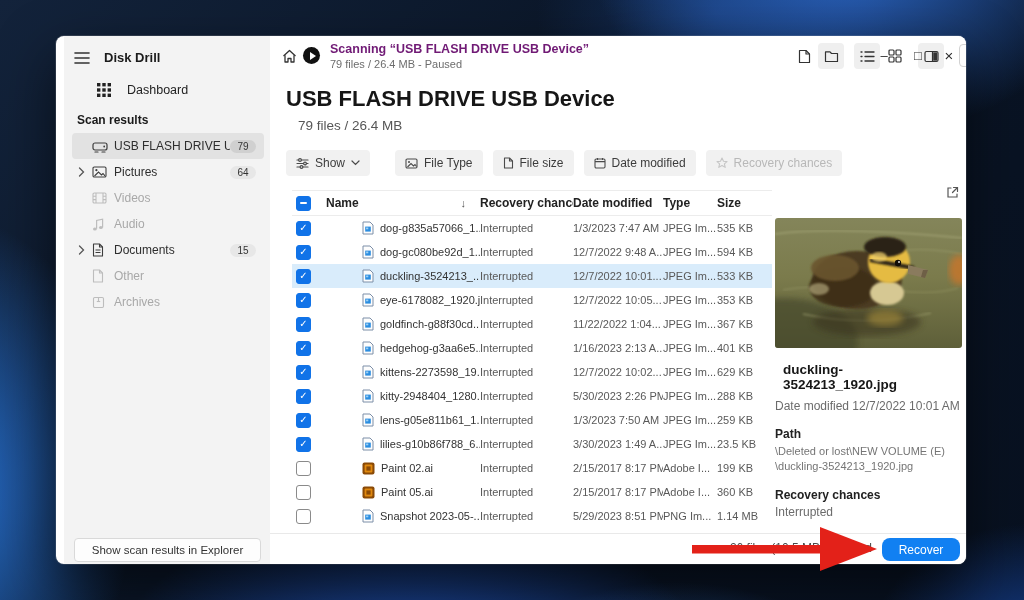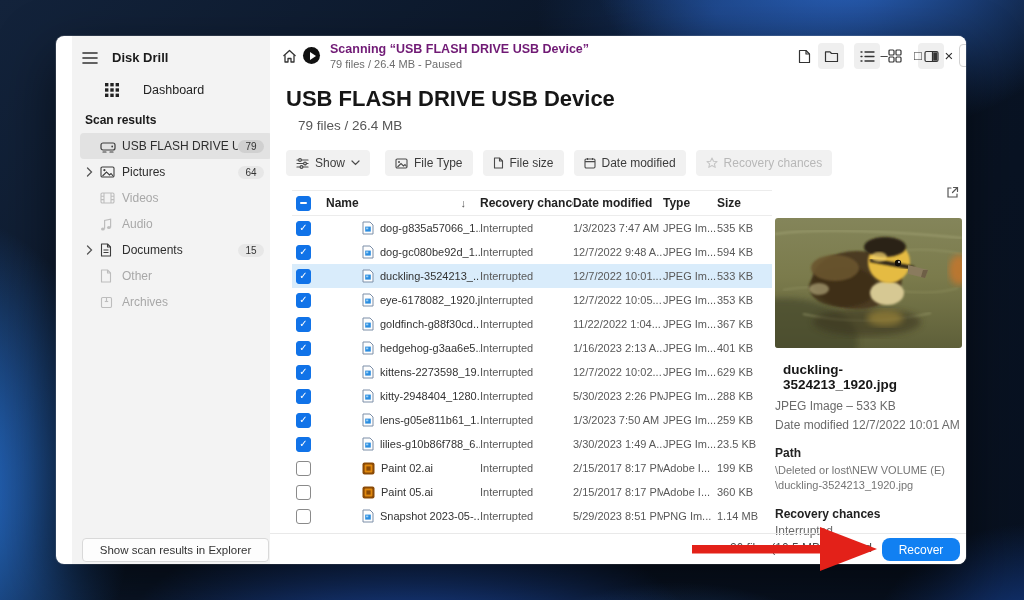--- a/index.html
+++ b/index.html
@@ -11,23 +11,23 @@
       radial-gradient(300px 220px at 70% 2%, rgba(22,52,102,.9), rgba(22,52,102,0) 60%),
       radial-gradient(520px 330px at 40% 118%, rgba(37,99,226,.95), rgba(37,99,226,0) 62%),
       radial-gradient(380px 270px at 66% 124%, rgba(64,140,244,.9), rgba(64,140,244,0) 60%),
       radial-gradient(300px 430px at -6% 82%, rgba(43,125,232,.95), rgba(43,125,232,0) 65%),
       radial-gradient(260px 210px at 101% 110%, rgba(23,70,160,.95), rgba(23,70,160,0) 65%),
       linear-gradient(135deg,#13233b 0%,#0a1526 45%,#081120 100%);
   }
   .win{position:absolute;left:56px;top:36px;width:910px;height:528px;background:#fff;
     border-radius:8px;box-shadow:0 22px 55px rgba(0,0,0,.55),0 0 0 1px rgba(255,255,255,.14);overflow:hidden}
   
-  .sidebar{position:absolute;left:16px;top:0;bottom:0;width:214px;background:#f3f3f3;border-right:1px solid #e2e2e2}
+  .sidebar{position:absolute;left:8px;top:0;bottom:0;width:214px;background:#f3f3f3;border-right:1px solid #e2e2e2}
   .sb-head{display:flex;align-items:center;gap:14px;padding:14px 0 0 10px;font-size:13px;font-weight:bold;color:#1b1b1b}
-  .sb-dash{display:flex;align-items:center;gap:24px;padding:18px 0 0 33px;font-size:12.5px;color:#222;cursor:default}
+  .sb-dash{display:flex;align-items:center;gap:16px;padding:18px 0 0 33px;font-size:12.5px;color:#222;cursor:default}
   .sb-section{padding:16px 0 6px 13px;font-size:12px;font-weight:bold;color:#1a1a1a}
   .sb-items{display:flex;flex-direction:column;gap:0}
   .sb-item{display:grid;grid-template-columns:14px 22px 1fr auto;align-items:center;
     height:26px;margin:0 14px 0 8px;padding:0 8px 0 6px;border-radius:4px;font-size:12px;color:#2e2e2e}
   .sb-item .chev{color:#555;display:flex;align-items:center}
   .sb-item .ic{display:flex;align-items:center;color:#3d3d3d}
   .sb-item .lbl{white-space:nowrap;overflow:hidden}
   .sb-item.sel{background:#e2e2e2}
   .sb-item.dis{color:#a8a8a8}
   .sb-item.dis .ic{color:#bdbdbd}
@@ -49,21 +49,21 @@
   .search input{border:0;outline:0;background:transparent;flex:1;font-size:11.5px;padding:0 0 0 8px;color:#333;font-family:"Liberation Sans",sans-serif;min-width:0}
   .search input::placeholder{color:#b5b5b5}
   .winctl{position:absolute;top:6px;width:30px;height:26px;display:flex;align-items:center;justify-content:center;font-size:13px;color:#2f2f2f}
   
   .page-title{position:absolute;left:16px;top:50px;font-size:22px;font-weight:bold;color:#161616}
   .page-sub{position:absolute;left:28px;top:82px;font-size:13.5px;color:#565656}
   
   .chips{position:absolute;left:16px;top:114px;display:flex;align-items:center}
   .chip{display:inline-flex;align-items:center;gap:6px;height:26px;padding:0 10px;background:#f1f1f1;border-radius:4px;font-size:12px;color:#3c3c3c;margin-right:10px}
   .chip .cic{display:flex;color:#4a4a4a}
-  .chip.first{margin-right:15px}
+  .chip.first{margin-right:25px}
   .chip.dis{color:#b8b8b8}
   .chip.dis .cic{color:#c6c6c6}
   
   .tbl{position:absolute;left:22px;top:154px;width:480px}
   .trow{display:grid;grid-template-columns:34px 154px 93px 90px 54px 55px;align-items:center;height:24px;font-size:11px;color:#595959}
   .thead{height:26px;border-top:1px solid #ececec;border-bottom:1px solid #ececec;font-size:12px;color:#222;font-weight:bold;box-sizing:border-box}
   .thead .namecell{display:flex;justify-content:space-between;align-items:center;padding-right:14px}
   .thead .sort{font-weight:normal;color:#555;font-size:11px}
   .trow.hl{background:#d9ecfb}
   .cbwrap{display:flex;align-items:center;padding-left:4px}
@@ -664,21 +664,20 @@
           <path d="M95 42 L139 50" stroke="#2c2213" stroke-width="4" filter="url(#b1)"></path>
           <ellipse cx="104" cy="39" rx="8" ry="5" fill="#f0cf6a" opacity=".75" filter="url(#b1)"></ellipse>
           <circle cx="123" cy="45" r="3.2" fill="#120e08"></circle>
           <circle cx="124" cy="44" r="1" fill="#fff" opacity=".85"></circle>
           <path d="M133 47 L153 52 L150 60 L133 56 Z" fill="#8a7b5e"></path>
           <path d="M148 52 L153 52 L150 60 L146 59 Z" fill="#6e5f46"></path>
         </svg>
       </div>
       <div class="pv-text">
         <div class="pv-name">duckling-3524213_1920.jpg</div>
-        <div class="pv-meta">JPEG Image – 533 KB</div>
         <div class="pv-meta">Date modified 12/7/2022 10:01 AM</div>
         <div class="pv-label">Path</div>
         <div class="pv-path">\Deleted or lost\NEW VOLUME (E)</div>
         <div class="pv-path">\duckling-3524213_1920.jpg</div>
         <div class="pv-label">Recovery chances</div>
         <div class="pv-val">Interrupted</div>
       </div>
     </div>
 
     <div class="foot-line"></div>

